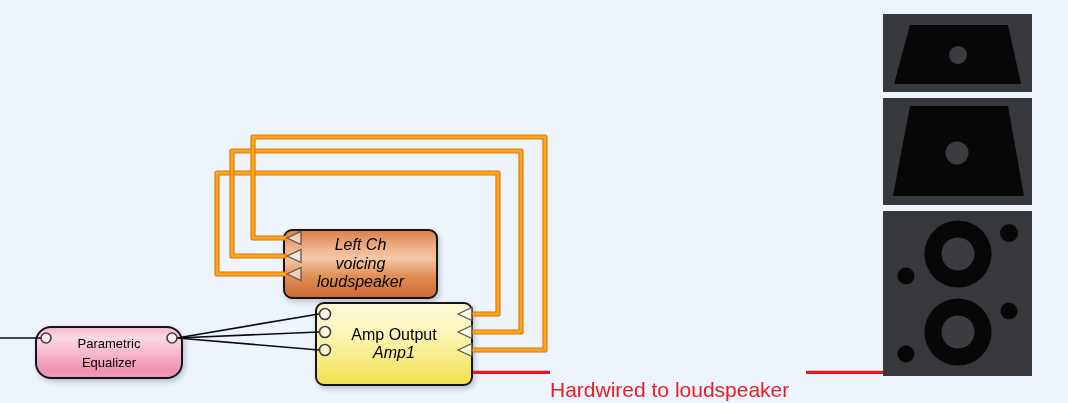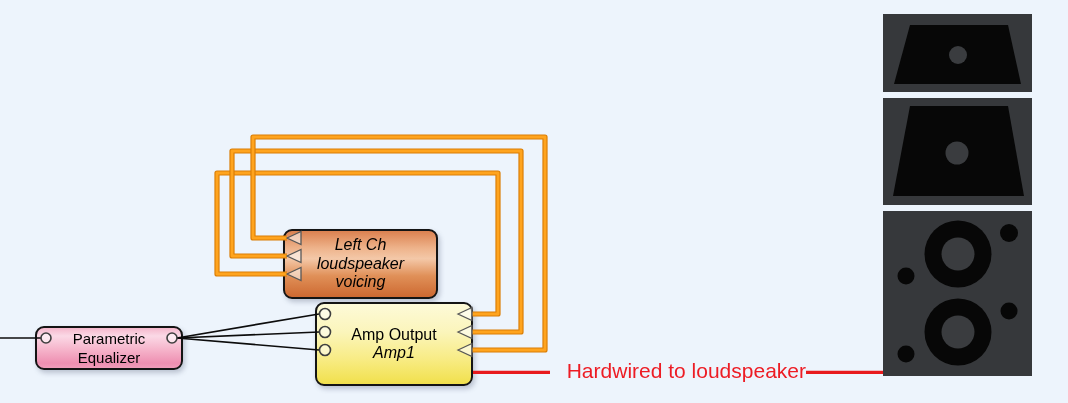--- a/index.html
+++ b/index.html
@@ -3,29 +3,29 @@
 <meta charset="utf-8">
 <style>
   html,body{margin:0;padding:0;background:#EDF4FC;}
   .canvas{position:relative;width:1068px;height:403px;background:#EDF4FC;overflow:hidden;
           font-family:"Liberation Sans",sans-serif;}
   
   .block{position:absolute;box-sizing:border-box;border:2px solid #141414;border-radius:9px;
          display:flex;flex-direction:column;justify-content:center;align-items:center;
          text-align:center;color:#000;z-index:1;box-shadow:2px 3px 5px rgba(70,80,110,.30);}
   .block .bl{width:100%;white-space:nowrap;}
-  .peq{left:35px;top:326px;width:148px;height:44px;font-size:15px;line-height:19px;
-       background:linear-gradient(180deg,#f5b7cc 0%,#fbd9e6 20%,#f6b6cc 52%,#ee8fb1 88%,#f09cba 100%);}
+  .peq{left:35px;top:326px;width:148px;height:53px;font-size:13px;line-height:19px;
+       background:linear-gradient(180deg,#f5b7cc 0%,#fbd9e6 20%,#f6b6cc 52%,#ee8fb1 88%,#f09cba 100%);border-radius:16px;}
   .voicing{left:283px;top:229px;width:155px;height:70px;font-size:16px;font-style:italic;line-height:18.5px;
        background:linear-gradient(180deg,#db8150 0%,#eeb38b 26%,#f4c8a8 42%,#e09058 68%,#cd6931 100%);}
   .amp{left:315px;top:302px;width:158px;height:84px;font-size:16px;line-height:18.5px;
        background:linear-gradient(180deg,#fdfad8 0%,#fbf5bb 35%,#f8ec86 68%,#f1e04c 100%);}
   .iline{font-style:italic;}
   
-  .red-label{position:absolute;left:550px;top:359px;width:256px;text-align:right;
+  .red-label{position:absolute;left:550px;top:378px;width:256px;text-align:left;
              font-size:21px;color:#ED1C24;z-index:3;white-space:nowrap;}
   
   svg.layer{position:absolute;left:0;top:0;z-index:2;}
   .sw{stroke:#0c0c0c;stroke-width:1.7;fill:none;}
   .owo{stroke:#DA7D05;stroke-width:5.2;fill:none;stroke-linejoin:round;}
   .owi{stroke:#FFA41E;stroke-width:2.9;fill:none;stroke-linejoin:round;}
   .rw{stroke:#E81A1D;stroke-width:3.4;fill:none;}
   .cab{fill:#36383B;}
   .drv{fill:#070707;}
   .cabfill{fill:#3A3C3F;}
@@ -37,22 +37,22 @@
 
 <div class="canvas">
 
   <div class="block peq">
     <div class="bl">Parametric</div>
     <div class="bl">Equalizer</div>
   </div>
 
   <div class="block voicing">
     <div class="bl">Left Ch</div>
+    <div class="bl">voicing</div>
     <div class="bl">loudspeaker</div>
-    <div class="bl">voicing</div>
   </div>
 
   <div class="block amp">
     <div class="bl">Amp Output</div>
     <div class="bl iline">Amp1</div>
   </div>
 
   <div class="red-label">Hardwired to loudspeaker</div>
 
   <svg class="layer" width="1068" height="403" viewBox="0 0 1068 403">

